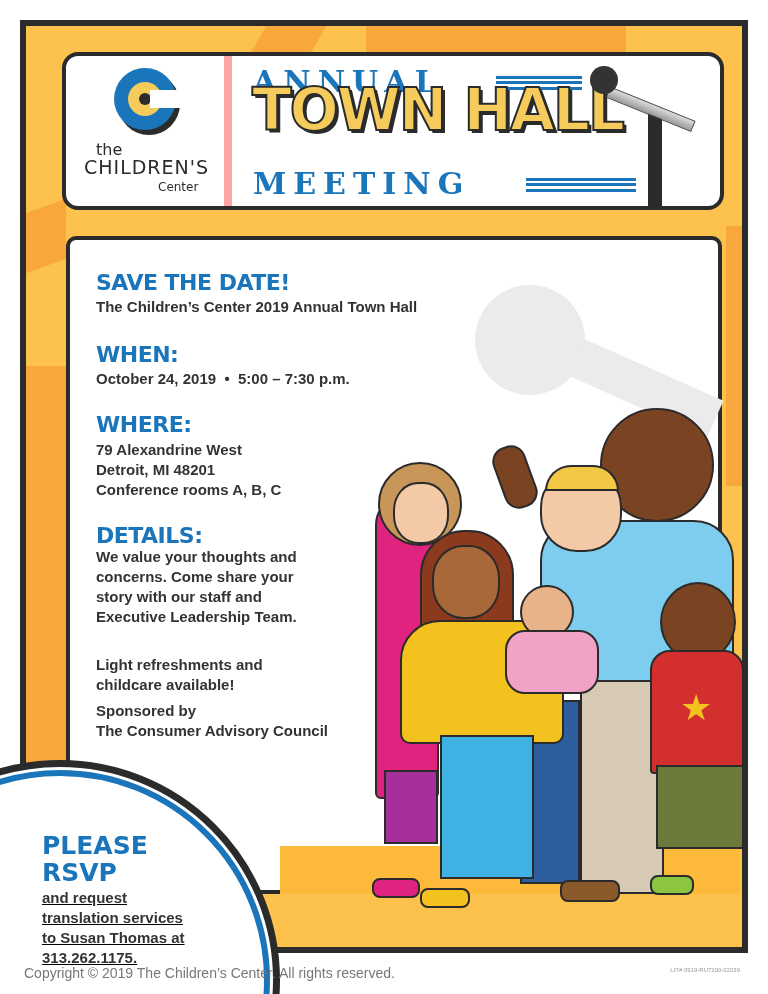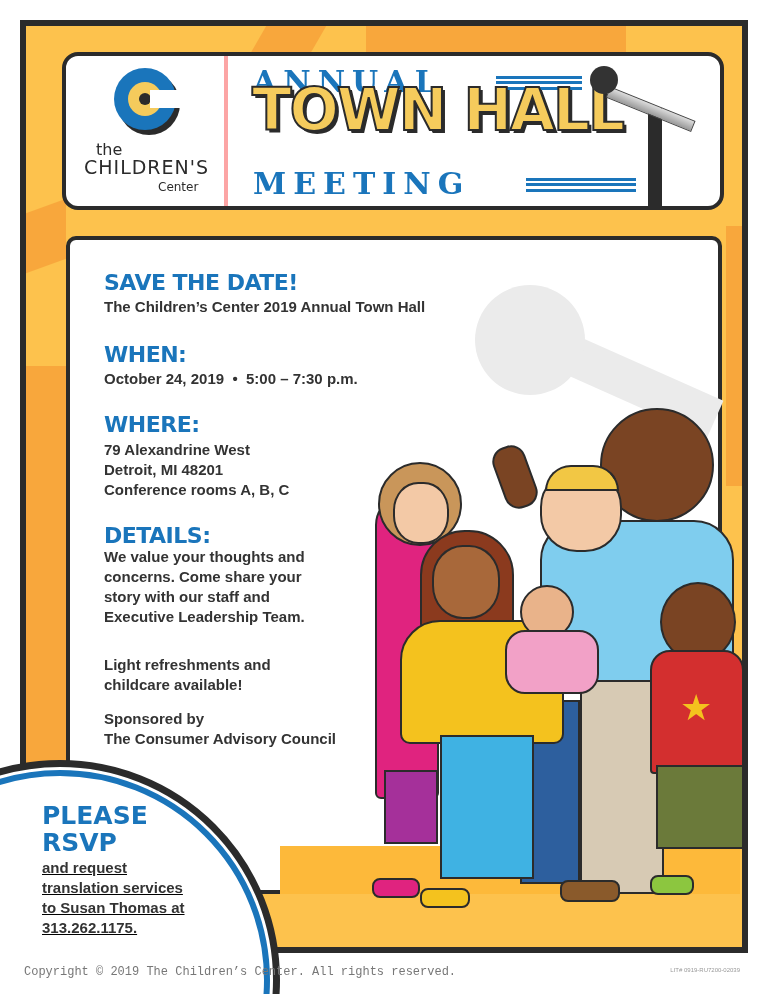--- a/index.html
+++ b/index.html
@@ -8,21 +8,21 @@
   .frame {
     position: absolute; left: 20px; top: 20px; width: 728px; height: 933px;
     background: #fdc24d; border: 6px solid #2b2b2b; box-sizing: border-box; overflow: hidden;
   }
   .burst { position: absolute; background: #f7a23a; opacity: 0.85; }
 
   .header-panel {
     position: absolute; left: 62px; top: 52px; width: 662px; height: 158px;
     background: #fff; border: 4px solid #2b2b2b; border-radius: 16px; box-sizing: border-box; overflow: hidden;
   }
-  .logo-box { position: absolute; left: 0; top: 0; width: 158px; height: 100%; border-right: 4px solid #fca5a5; }
+  .logo-box { position: absolute; left: 0; top: 0; width: 158px; height: 100%; border-right: 8px solid #fca5a5; }
   .logo-c {
     position: absolute; left: 48px; top: 12px; width: 62px; height: 62px; border-radius: 50%;
     background: #1a75bb; box-shadow: 4px 5px 0 #2b2b2b;
   }
   .logo-c-inner {
     position: absolute; left: 14px; top: 14px; width: 34px; height: 34px; border-radius: 50%; background: #f5cb5c;
   }
   .logo-c-hole { position: absolute; left: 11px; top: 11px; width: 12px; height: 12px; border-radius: 50%; background: #2b2b2b; }
   .logo-c-notch { position: absolute; left: 36px; top: 22px; width: 30px; height: 18px; background: #fff; }
   .logo-text { position: absolute; left: 16px; width: 130px; color: #2b2b2b; font-family: "DejaVu Sans", sans-serif; }
@@ -52,40 +52,40 @@
     background: #ffffff; border: 4px solid #2b2b2b; border-radius: 10px; box-sizing: border-box;
   }
   .bg-mic {
     position: absolute; left: 475px; top: 285px; width: 110px; height: 110px; border-radius: 50%; background: #ebebeb;
   }
   .bg-mic-handle {
     position: absolute; left: 560px; top: 330px; width: 170px; height: 40px; background: #ebebeb;
     transform: rotate(24deg); transform-origin: left center;
   }
 
-  .text-block { position: absolute; left: 104px; color: #333; }
+  .text-block { position: absolute; left: 96px; color: #333; }
   .heading { color: #1a75bb; font-weight: 900; font-size: 22px; letter-spacing: -0.5px; line-height: 1; font-family: "DejaVu Sans", sans-serif; }
   .body-line { font-size: 15px; font-weight: bold; line-height: 20px; color: #333; }
 
   .rsvp-bubble {
     position: absolute; left: -160px; top: 760px; width: 440px; height: 440px; border-radius: 50%;
     background: #fff; border: 7px solid #2b2b2b; box-sizing: border-box;
   }
   .rsvp-bubble::before {
     content: ""; position: absolute; inset: 3px; border-radius: 50%; border: 6px solid #1a75bb;
   }
-  .rsvp-inner { position: absolute; left: 42px; top: 802px; }
+  .rsvp-inner { position: absolute; left: 42px; top: 832px; }
   .rsvp-heading { color: #1a75bb; font-weight: 900; font-size: 25px; line-height: 27px; font-family: "DejaVu Sans", sans-serif; }
   .rsvp-line { font-size: 15px; font-weight: bold; line-height: 20px; color: #333; }
 
   .floor { position: absolute; left: 280px; top: 846px; width: 460px; height: 48px; background: #fdb93a; }
 
   
   .p { position: absolute; }
-  .footer-left { position: absolute; left: 24px; top: 965px; font-size: 12px; color: #777; font-family: Liberation Mono, monospace; }
+  .footer-left { position: absolute; left: 24px; top: 965px; font-size: 14px; color: #777; }
   .footer-right { position: absolute; right: 28px; top: 967px; font-size: 6px; color: #999; }
 </style>
 </head>
 <body>
 
 <div class="frame">
   <div class="burst" style="left:220px;top:-10px;width:60px;height:90px;transform:skewX(-30deg);"></div>
   <div class="burst" style="left:340px;top:-10px;width:260px;height:80px;border-radius:0 0 60% 60%;"></div>
   <div class="burst" style="left:0px;top:340px;width:40px;height:420px;"></div>
   <div class="burst" style="left:0px;top:180px;width:40px;height:60px;transform:skewY(-20deg);"></div>
@@ -147,21 +147,21 @@
   <div style="">
     <div class="body-line">We value your thoughts and</div>
     <div class="body-line">concerns. Come share your</div>
     <div class="body-line">story with our staff and</div>
     <div class="body-line">Executive Leadership Team.</div>
   </div>
   <div style="margin-top:28px;">
     <div class="body-line">Light refreshments and</div>
     <div class="body-line">childcare available!</div>
   </div>
-  <div style="margin-top:14px;">
+  <div style="margin-top:6px;">
     <div class="body-line">Sponsored by</div>
     <div class="body-line">The Consumer Advisory Council</div>
   </div>
 </div>
 
 <div class="floor"></div>
 
 <div>
 
   <div class="p" style="left:375px;top:495px;width:60px;height:300px;background:#e0237f;border-radius:30px 30px 6px 6px;border:2px solid #2b2b2b;"></div>

